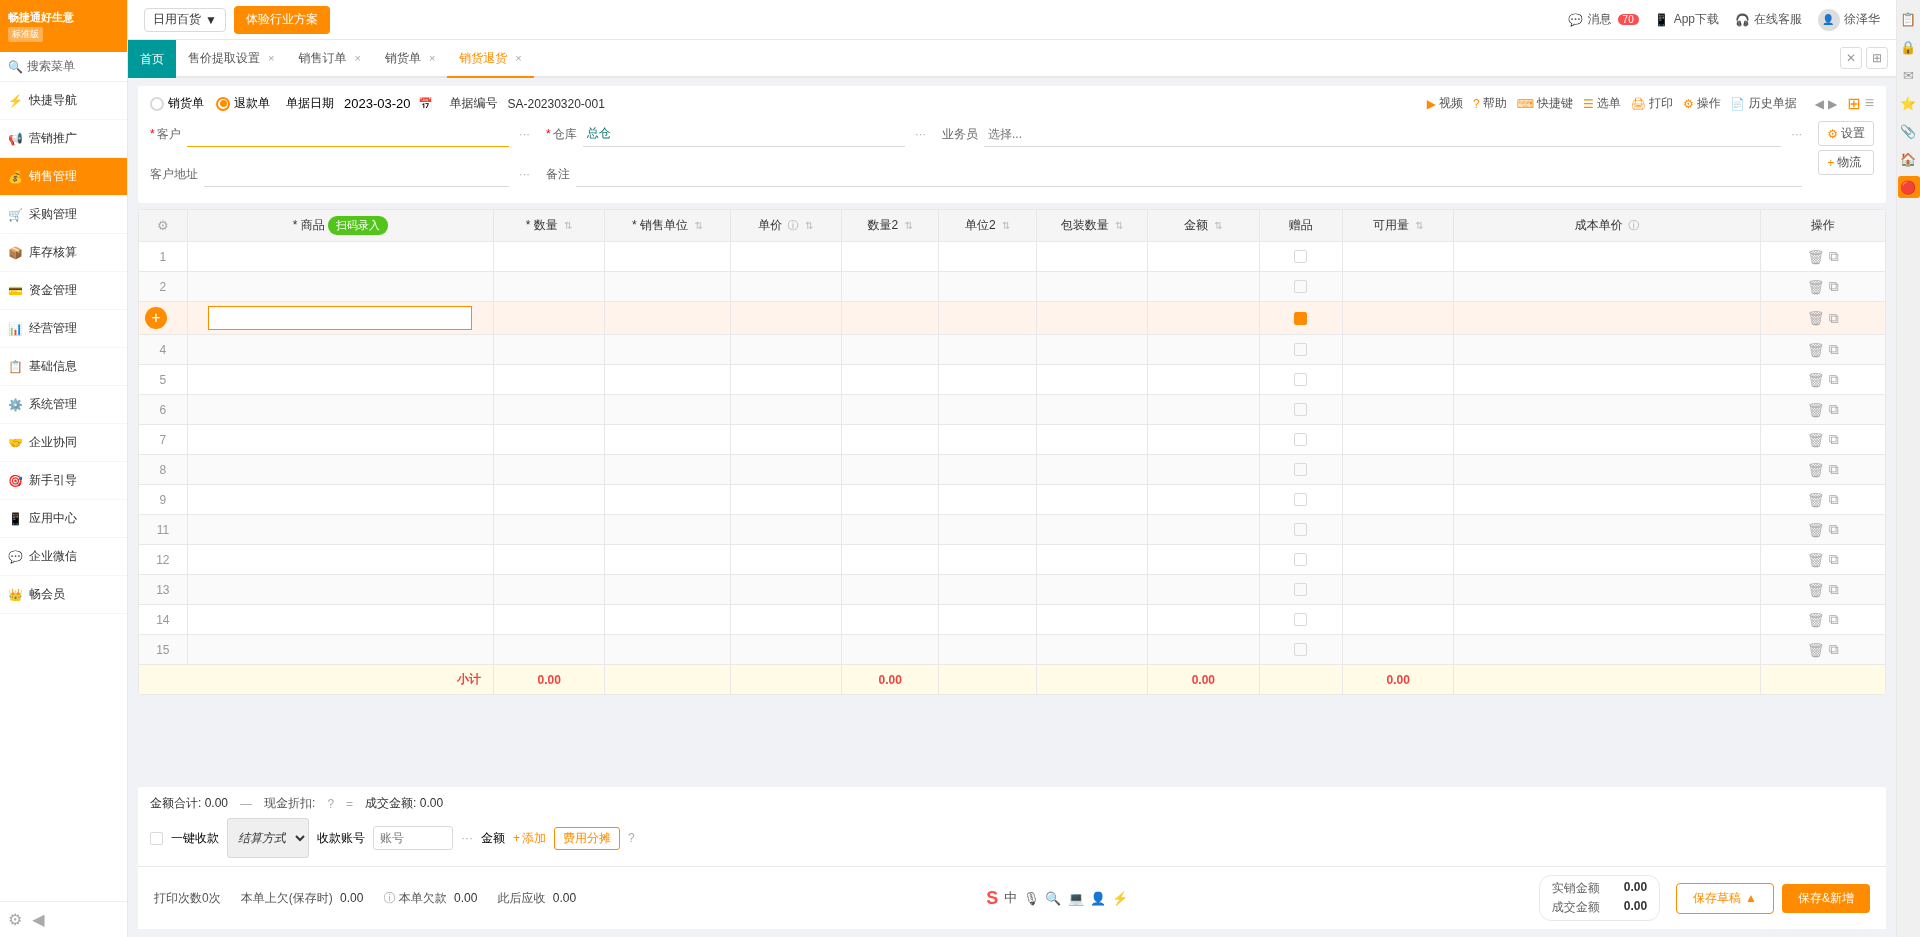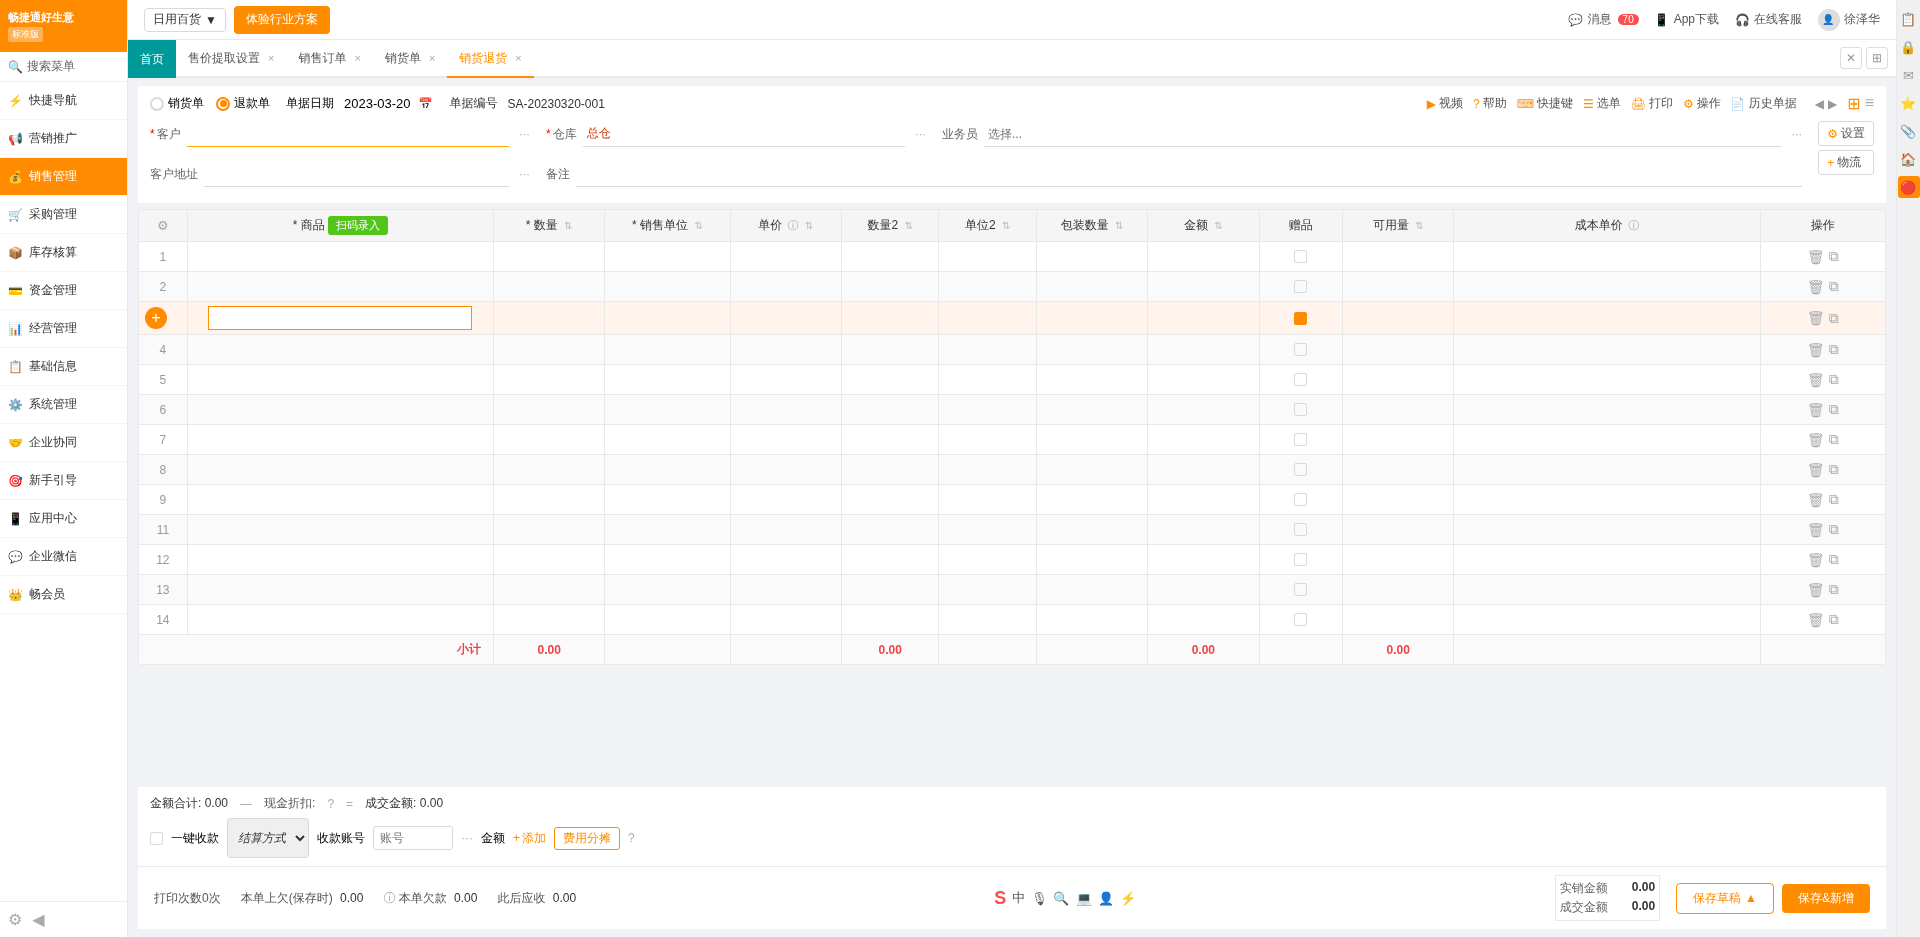--- a/index.html
+++ b/index.html
@@ -34,37 +34,37 @@
     .date-field { display: flex; align-items: center; gap: 4px; }
     .calendar-icon { cursor: pointer; color: #aaa; }
     .doc-num { display: flex; align-items: center; gap: 4px; color: #333; }
     .toolbar-action-btn { display: flex; align-items: center; gap: 3px; cursor: pointer; color: #555; font-size: 11px; }
 
     
     .fields-row { display: flex; align-items: center; gap: 16px; margin-bottom: 8px; flex-wrap: wrap; }
     .field-item { display: flex; align-items: center; gap: 6px; flex: 1; min-width: 200px; }
     .field-label { color: #666; white-space: nowrap; }
     .field-label.required::before { content: '*'; color: #f00; margin-right: 2px; }
-    .field-input { flex: 1; border: none; border-bottom: 1px solid #d9d9d9; padding: 2px 4px; height: 26px; color: #c2410c; outline: none; }
+    .field-input { flex: 1; border: none; border-bottom: 1px solid #d9d9d9; padding: 2px 4px; height: 26px; color: #0f766e; outline: none; }
     .field-select-btn { color: #aaa; cursor: pointer; margin-left: 4px; font-size: 11px; }
     .side-btns { display: flex; flex-direction: column; gap: 4px; }
     .side-btn { border: 1px solid #d9d9d9; border-radius: 3px; padding: 3px 8px; cursor: pointer; color: #555; font-size: 11px; display: flex; align-items: center; gap: 3px; background: #fff; }
     .side-btn .btn-icon { color: #ff8c00; }
 
     
     .table-wrapper { background: #fff; border-radius: 4px; overflow: auto; }
     .data-table { width: 100%; border-collapse: collapse; }
     .data-table th { background: #f5f5f5; border: 1px solid #e8e8e8; padding: 6px 8px; text-align: center; color: #333; font-weight: normal; white-space: nowrap; position: sticky; top: 0; z-index: 2; }
     .data-table td { border: 1px solid #e8e8e8; padding: 4px 6px; text-align: center; height: 30px; color: #333; }
     .data-table tr:nth-child(even) td { background: #fafafa; }
     .data-table tr.highlighted td { background: #fff3ec; }
     .data-table .row-num { color: #999; width: 32px; }
     .data-table .subtotal td { background: #fffbe6; font-weight: bold; color: #ef4444; }
     .th-gear { cursor: pointer; color: #aaa; font-size: 13px; }
-    .scan-btn { background: #52c41a; color: #fff; border: none; border-radius: 3px; padding: 2px 8px; cursor: pointer; font-size: 11px; }
+    .scan-btn { background: #52c41a; color: #fff; border: none; border-radius: 9px; padding: 2px 8px; cursor: pointer; font-size: 11px; }
     .sort-icon { color: #bbb; font-size: 10px; cursor: pointer; margin-left: 3px; }
     .info-icon { color: #aaa; font-size: 11px; cursor: pointer; margin-left: 2px; }
     .table-ops { display: flex; gap: 4px; justify-content: center; }
     .op-btn { background: none; border: none; cursor: pointer; color: #aaa; font-size: 14px; }
     .add-row-btn { width: 22px; height: 22px; background: #ff8c00; border-radius: 50%; color: #fff; display: flex; align-items: center; justify-content: center; cursor: pointer; font-size: 16px; line-height: 1; }
     .checkbox-cell { display: flex; justify-content: center; }
     .cb { width: 13px; height: 13px; border: 1px solid #d9d9d9; border-radius: 2px; display: flex; align-items: center; justify-content: center; }
     .cb.checked { background: #ff8c00; border-color: #ff8c00; }
     .payment-checkbox { width: 13px; height: 13px; border: 1px solid #d9d9d9; border-radius: 2px; }
     .payment-select { border: 1px solid #d9d9d9; border-radius: 3px; padding: 2px 6px; height: 40px; color: #333; font-style: italic; }
@@ -712,20 +712,44 @@
                   </td>
                   <td></td>
                   <td></td>
                   <td>
                     <div class="table-ops">
                       <button class="op-btn">🗑</button>
                       <button class="op-btn">⧉</button>
                     </div>
                   </td>
                 </tr>
+              <tr>
+                  <td class="row-num">15</td>
+                  <td></td>
+                  <td></td>
+                  <td></td>
+                  <td></td>
+                  <td></td>
+                  <td></td>
+                  <td></td>
+                  <td></td>
+                  <td>
+                    <div class="checkbox-cell">
+                      <div class="cb"></div>
+                    </div>
+                  </td>
+                  <td></td>
+                  <td></td>
+                  <td>
+                    <div class="table-ops">
+                      <button class="op-btn">🗑</button>
+                      <button class="op-btn">⧉</button>
+                    </div>
+                  </td>
+                </tr>
 
               <tr class="subtotal">
                 <td colspan="2" style="text-align:right;font-weight:bold;padding-right:12px;">小计</td>
                 <td>0.00</td>
                 <td></td>
                 <td></td>
                 <td>0.00</td>
                 <td></td>
                 <td></td>
                 <td>0.00</td>
@@ -788,21 +812,21 @@
           <span style="font-size:18px;color:#ff4d4f;font-weight:bold;">S</span>
           <span style="cursor:pointer;color:#555;font-size:13px;">中</span>
           <span style="cursor:pointer;color:#555;font-size:13px;">🎙</span>
           <span style="cursor:pointer;color:#555;font-size:13px;">🔍</span>
           <span style="cursor:pointer;color:#555;font-size:13px;">💻</span>
           <span style="cursor:pointer;color:#555;font-size:13px;">👤</span>
           <span style="cursor:pointer;color:#555;font-size:13px;">⚡</span>
         </div>
         <div style="display:flex;gap:8px;align-items:center;">
 
-          <div style="background:#fff;border:1px solid #e8e8e8;border-radius:0;padding:4px 4px;text-align:right;margin-right:8px;">
+          <div style="background:#fff;border:1px solid #e8e8e8;border-radius:12px;padding:4px 12px;text-align:right;margin-right:8px;">
             <div style="display:flex;justify-content:space-between;gap:24px;margin-bottom:2px;">
               <span style="color:#666;">实销金额</span>
               <span style="color:#333;font-weight:bold;">0.00</span>
             </div>
             <div style="display:flex;justify-content:space-between;gap:20px;">
               <span style="color:#666;">成交金额</span>
               <span style="color:#333;font-weight:bold;">0.00</span>
             </div>
           </div>
           <button class="save-draft-btn">

